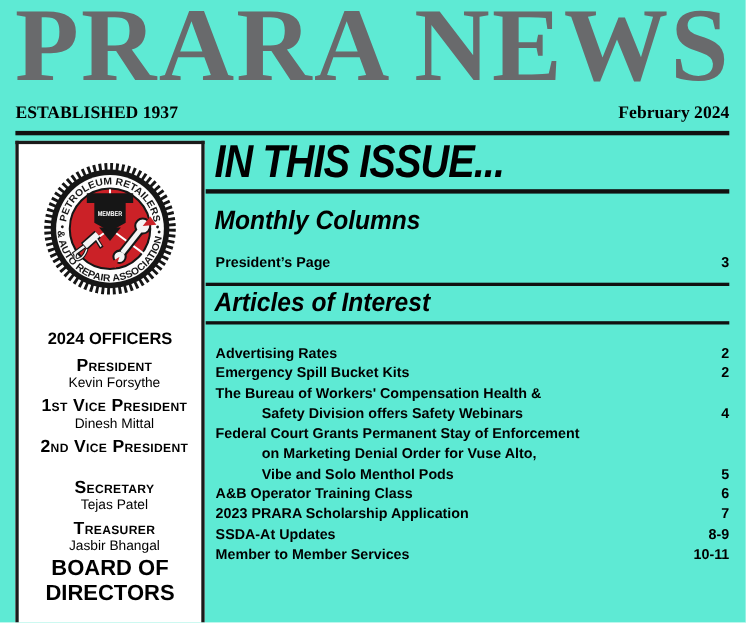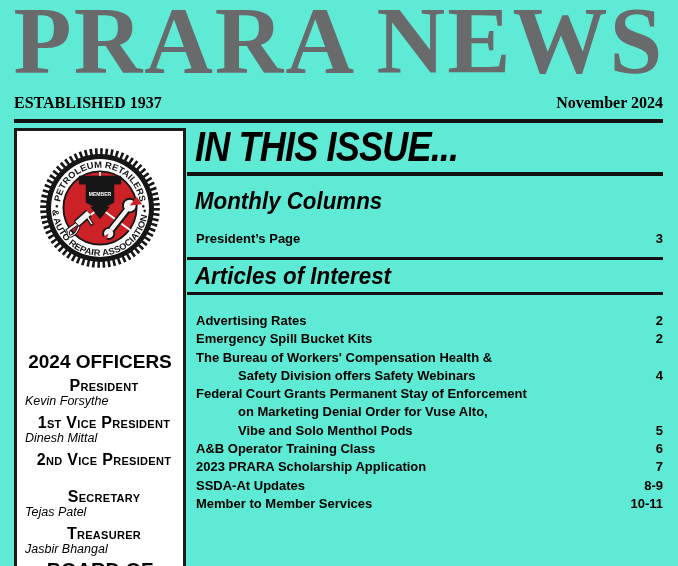--- a/index.html
+++ b/index.html
@@ -30,32 +30,31 @@
   .rule-mc    { left:187px; top:257px; width:476px; height:3px; }
   .rule-aoi   { left:187px; top:292px; width:476px; height:3px; }
 
   
   .sidebar {
     position:absolute; left:14px; top:128px; width:166px; height:438px;
     border:3px solid #1a1a1a; border-bottom:none; background:#fff;
   }
   .logo-wrap { width:124px; margin:15px auto 0; }
   .officers-heading {
-    margin-top:78px; text-align:center; font-weight:bold; font-size:19px;
+    margin-top:24px; text-align:center; font-weight:bold; font-size:15px;
     line-height:19px; letter-spacing:0;
   }
   .officer { margin-top:7px;margin-left:8px; }
   .officer-title {
     text-align:center; font-weight:bold; font-size:16px; line-height:15px;
     font-variant:small-caps; letter-spacing:0.3px;
   }
   .officer-name {
-    font-size:12.5px; line-height:13px; margin-top:2px;
+    text-align:center; font-size:12.5px; line-height:13px; margin-top:2px;
     min-height:13px;
-    font-style:italic;
   }
   .board-heading {
     margin:3px auto 0; width:140px; text-align:center; font-weight:bold;
     font-size:20px; line-height:22px;
   }
 
   
   .issue-heading {
     position:absolute; left:195px; top:124px; white-space:nowrap;
     font-size:42px; font-weight:bold; font-style:italic; line-height:46px;
@@ -83,21 +82,21 @@
   .toc-row.indent .t { padding-left:42px; }
   .toc-row .p { flex:0 0 auto; text-align:right; }
 </style>
 </head>
 <body>
 
 <div id="page">
 
   <div class="masthead-title">PRARA NEWS</div>
   <div class="masthead-sub left">ESTABLISHED 1937</div>
-  <div class="masthead-sub right">November 2024</div>
+  <div class="masthead-sub right">February 2024</div>
 
   <div class="rule rule-top"></div>
   <div class="rule rule-issue"></div>
   <div class="rule rule-mc"></div>
   <div class="rule rule-aoi"></div>
 
   <div class="sidebar">
     <div class="logo-wrap">
       <svg width="124" height="124" viewBox="0 0 200 200">
         <defs>

